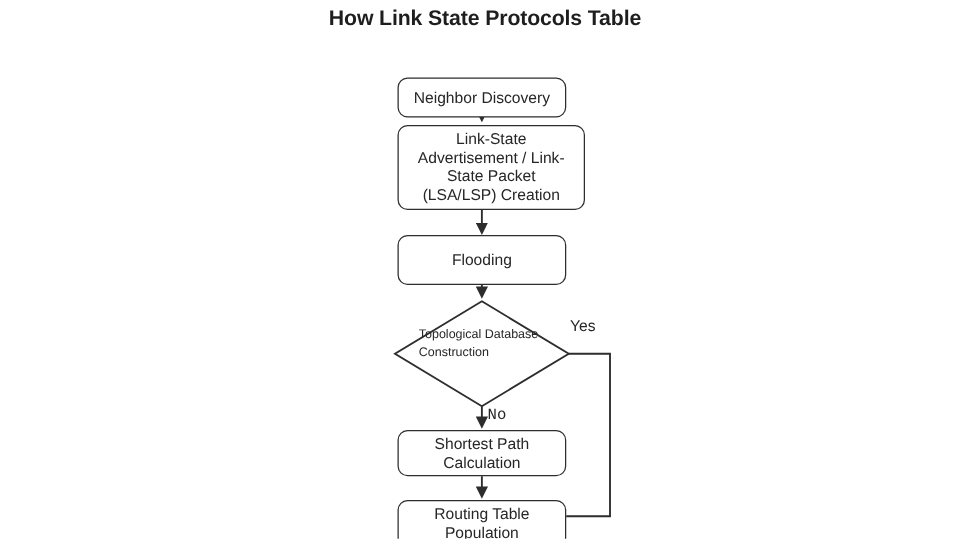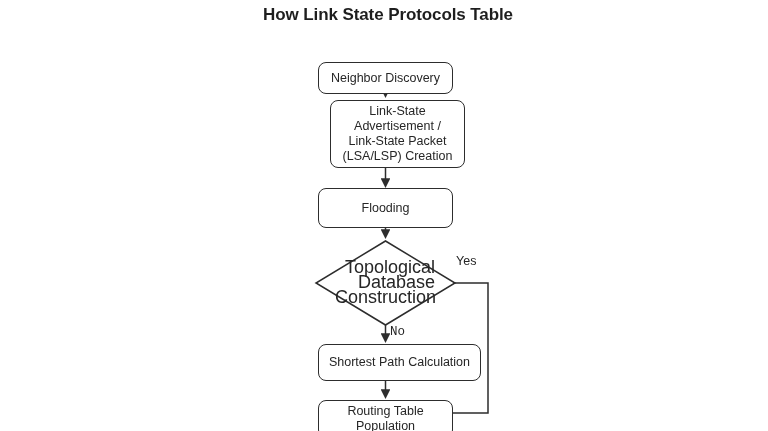--- a/index.html
+++ b/index.html
@@ -37,30 +37,30 @@
     align-items: center;
     justify-content: center;
     text-align: center;
     font-size: 12.5px;
     line-height: 15px;
     color: #262626;
     padding: 2px 9px;
     z-index: 2;
   }
   .node-neighbor  { left: 318px; top: 46px;  width: 135px; height: 32px; margin-top: 16px; }
-  .node-lsa       { left: 330px; top: 100px; width: 135px; height: 68px; }
+  .node-lsa       { left: 318px; top: 100px; width: 150px; height: 68px; }
   .node-flooding  { left: 318px; top: 188px; width: 135px; height: 40px; }
-  .node-shortest  { left: 318px; top: 344px; width: 163px; height: 37px; }
+  .node-shortest  { left: 318px; top: 344px; width: 135px; height: 37px; }
   .node-routing   { left: 318px; top: 400px; width: 135px; height: 38px; }
   .diamond-label {
     position: absolute;
     left: 335px; top: 260px;
     width: 100px;
-    text-align: right;
-    font-size: 18px;
+    text-align: left;
+    font-size: 10px;
     line-height: 15px;
     color: #262626;
     z-index: 2;
   }
   .edge-label {
     position: absolute;
     font-size: 12.5px;
     color: #262626;
     z-index: 3;
     background: transparent;

